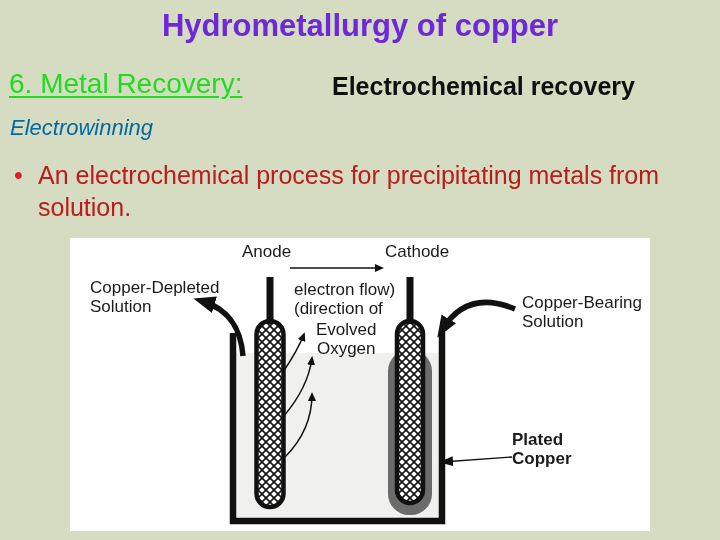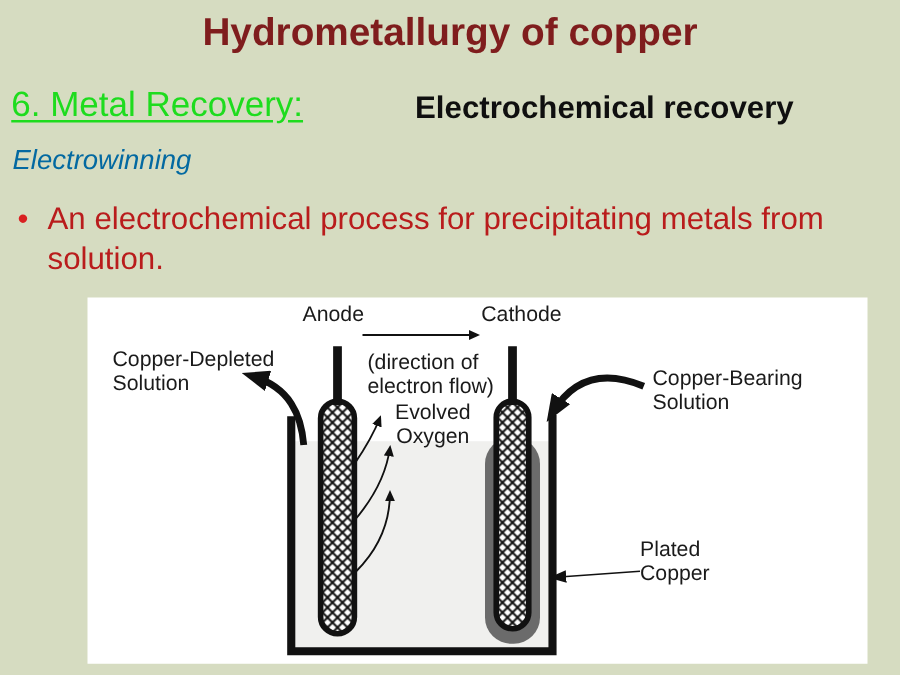--- a/index.html
+++ b/index.html
@@ -9,21 +9,21 @@
     font-family: "Liberation Sans", sans-serif;
     position: relative;
     overflow: hidden;
   }
   .abs { position: absolute; }
 
   .slide-title {
     top: 8px; left: 0; width: 720px;
     text-align: center;
     font-size: 31px; font-weight: bold;
-    color: #7f1d1d;
+    color: #6d28d9;
     letter-spacing: 0px;
   }
   .section-heading {
     top: 68px; left: 9px;
     font-size: 28px;
     color: #1edc1e;
     text-decoration: underline;
     text-underline-offset: 3px;
   }
   .subheading {
@@ -49,36 +49,35 @@
   .bullet-text {
     font-size: 25px; color: #b91c1c;
     line-height: 32px;
     width: 640px;
   }
 
   .figure {
     top: 238px; left: 70px;
     width: 580px; height: 293px;
     background: #ffffff;
-    padding-left: 44px;
   }
   .figure svg { position: absolute; top: 0; left: 0; }
   .fig-label {
     position: absolute;
     font-size: 17px; line-height: 19px;
     color: #1a1a1a;
     white-space: nowrap;
   }
   .lbl-anode     { top: 4px;   left: 172px; }
   .lbl-cathode   { top: 4px;   left: 315px; }
   .lbl-direction { top: 42px;  left: 224px; }
   .lbl-evolved   { top: 82px;  left: 246px; text-align: center; }
   .lbl-depleted  { top: 40px;  left: 20px;  }
   .lbl-bearing   { top: 55px;  left: 452px; }
-  .lbl-plated    { top: 192px; left: 442px; }
+  .lbl-plated    { top: 192px; left: 442px; font-weight: bold; }
 </style>
 </head>
 <body>
 
 <div class="abs slide-title">Hydrometallurgy of copper</div>
 
 <div class="abs section-heading">6. Metal Recovery:</div>
 
 <div class="abs subheading">Electrochemical recovery</div>
 
@@ -131,22 +130,22 @@
 
     <path d="M445,71 C414,58 389,64 372,92" fill="none" stroke="#111111" stroke-width="5.5" marker-end="url(#bighead)"></path>
 
     <line x1="442" y1="219" x2="372" y2="224" stroke="#111111" stroke-width="1.4" marker-end="url(#linehead)"></line>
   </svg>
 
   <div class="fig-label lbl-anode">Anode</div>
   <div class="fig-label lbl-cathode">Cathode</div>
 
   <div class="fig-label lbl-direction">
+    <div>electron flow)</div>
     <div>(direction of</div>
-    <div>electron flow)</div>
   </div>
 
   <div class="fig-label lbl-evolved">
     <div>Evolved</div>
     <div>Oxygen</div>
   </div>
 
   <div class="fig-label lbl-depleted">
     <div>Copper-Depleted</div>
     <div>Solution</div>

